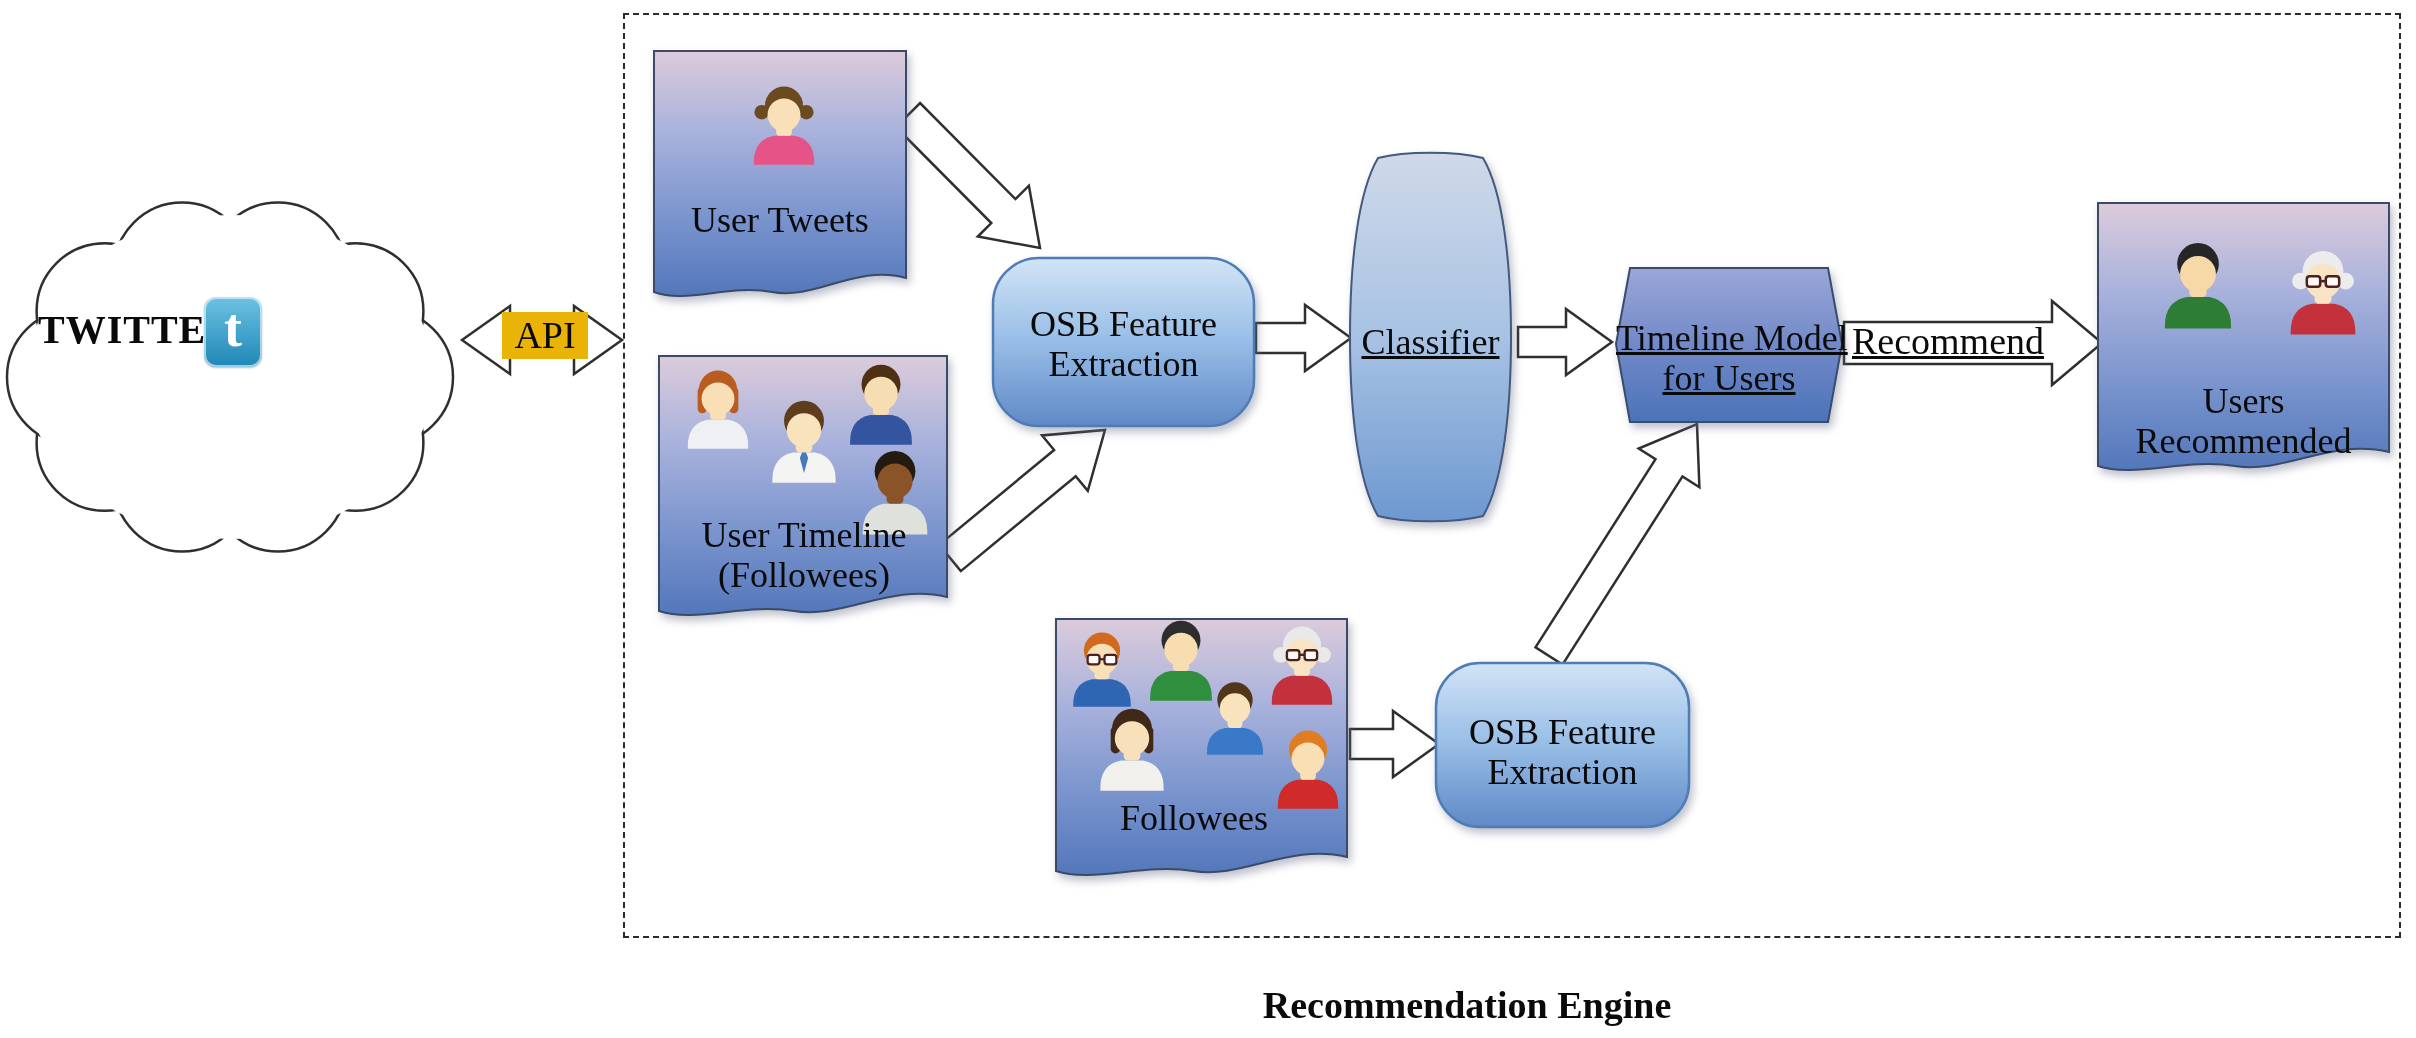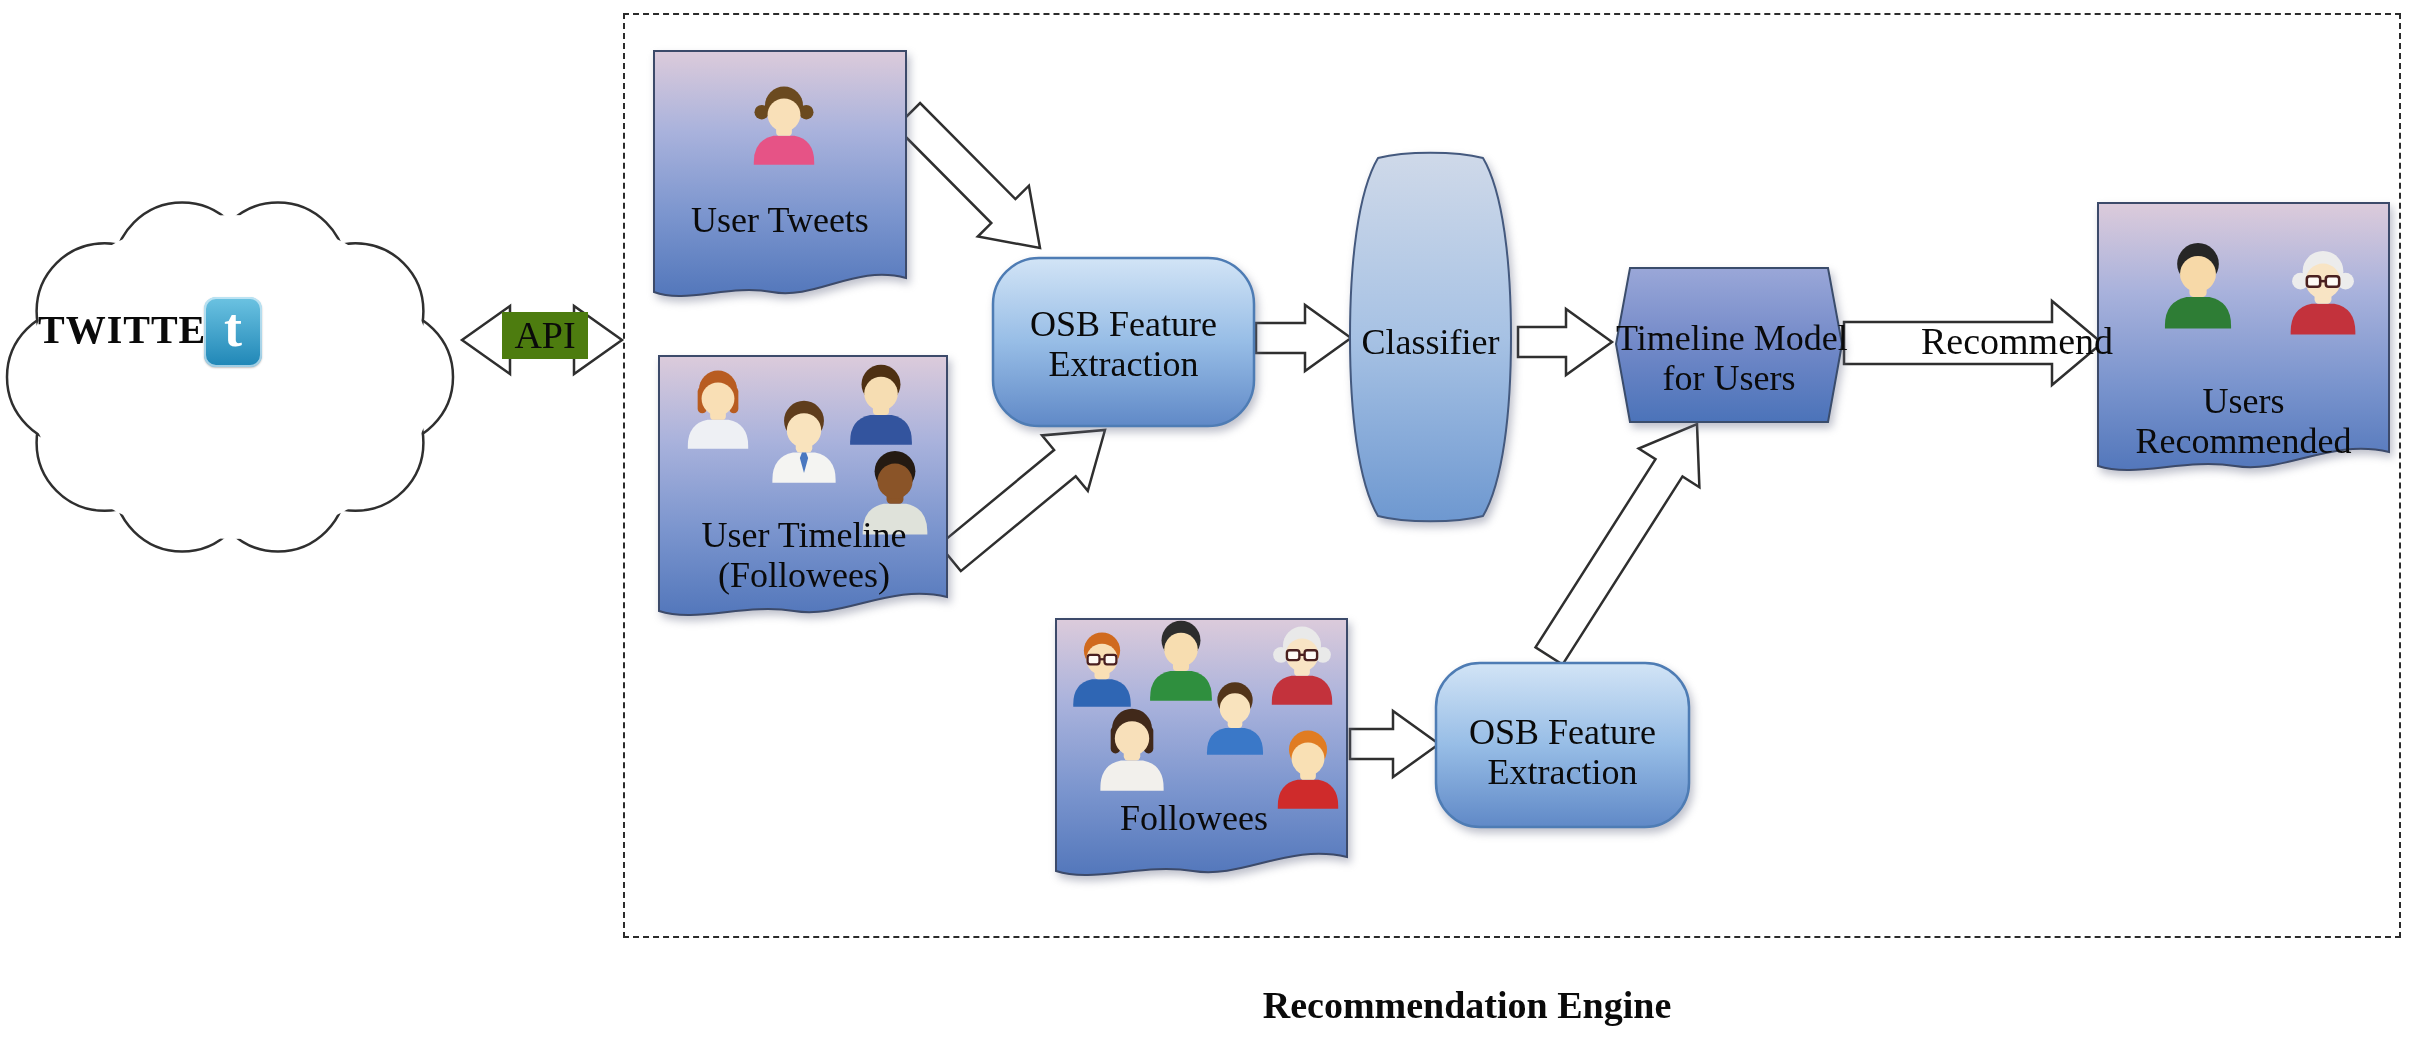--- a/index.html
+++ b/index.html
@@ -9,22 +9,22 @@
   }
   svg{position:absolute;left:0;top:0;}
   .dashed{
     position:absolute;left:623px;top:13px;width:1778px;height:925px;
     border:2px dashed #2b2b2b;box-sizing:border-box;
   }
   .lbl{
     position:absolute;text-align:center;font-size:36px;line-height:1.12;
     color:#0a0a0a;z-index:6;
   }
-  .nowrap{white-space:nowrap;}
-  .lbl-api{background:#4d7c0f;padding:2px 4px;font-size:38px;}
+  .nowrap{white-space:nowrap;text-decoration:underline;}
+  .lbl-api{background:#eab308;padding:2px 4px;font-size:38px;}
   .lbl-recommend{font-size:38px;}
   .lbl-twitter{font-size:40px;font-weight:bold;letter-spacing:1px;}
   .lbl-caption{font-size:38px;font-weight:bold;}
   .logo{
     position:absolute;left:204px;top:297px;width:58px;height:70px;z-index:6;
     border-radius:12px;background:linear-gradient(#6cc3e2,#1f86b6);
     color:#ffffff;font-weight:bold;font-size:54px;text-align:center;line-height:62px;
     box-shadow:inset 0 0 0 2px rgba(230,245,252,.65), 0 1px 2px rgba(0,0,0,.25);
   }
   .avatar{position:absolute;z-index:5;}
@@ -253,21 +253,21 @@
     <div>Extraction</div>
   </div>
 
   <div class="lbl nowrap" style="left:1345px;top:322px;width:171px">Classifier</div>
 
   <div class="lbl nowrap" style="left:1616px;top:318px;width:226px">
     <div>Timeline Model</div>
     <div>for Users</div>
   </div>
 
-  <div class="lbl lbl-recommend nowrap" style="left:1917px;top:320px;width:200px">Recommend</div>
+  <div class="lbl lbl-recommend nowrap" style="left:1848px;top:320px;width:200px">Recommend</div>
 
   <div class="lbl" style="left:2097px;top:381px;width:293px">
     <div>Users</div>
     <div>Recommended</div>
   </div>
 
   <div class="lbl" style="left:1435px;top:712px;width:255px">
     <div>OSB Feature</div>
     <div>Extraction</div>
   </div>

